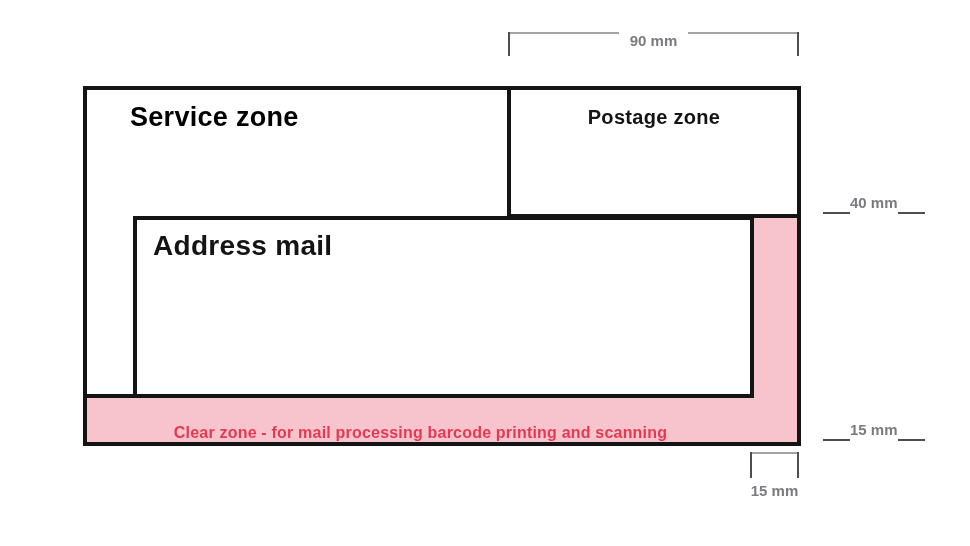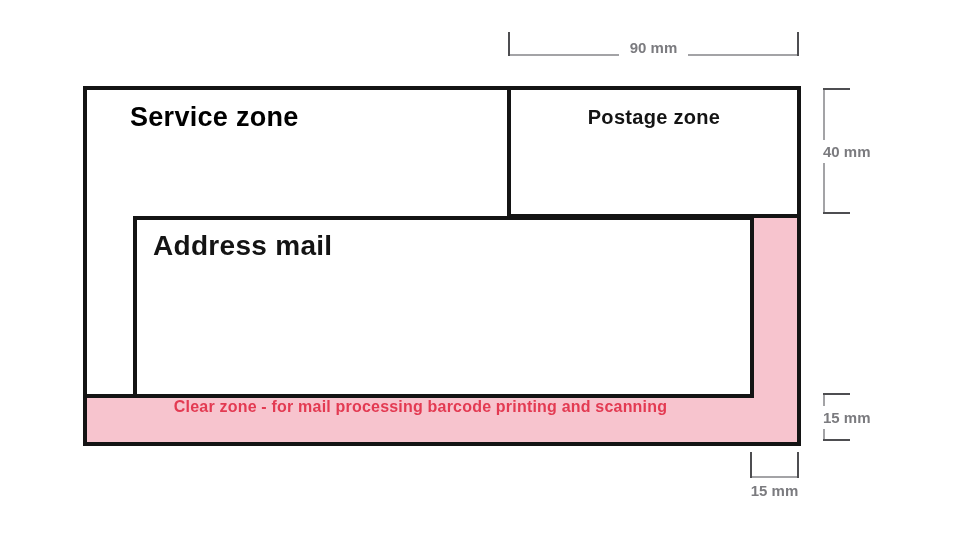--- a/index.html
+++ b/index.html
@@ -52,21 +52,21 @@
     height: 4px;
     background: #141414;
   }
   .clear-label-wrap {
     position: absolute;
     left: 0;
     top: 308px;
     width: 667px;
     height: 44px;
     display: flex;
-    align-items: flex-start;
+    align-items: flex-end;
     justify-content: center;
   }
   .clear-label {
     color: #e33a52;
     font-size: 16px;
     font-weight: bold;
     letter-spacing: 0.2px;
     white-space: nowrap;
   }
 
@@ -132,27 +132,27 @@
   
   .dim-label {
     color: #7b7b7f;
     font-size: 15px;
     font-weight: bold;
     white-space: nowrap;
   }
   .dim-h {  
     position: absolute;
     display: flex;
+    align-items: flex-start;
+  }
+  .dim-v {  
+    position: absolute;
+    display: flex;
+    flex-direction: row;
     align-items: flex-end;
-  }
-  .dim-v {  
-    position: absolute;
-    display: flex;
-    flex-direction: column;
-    align-items: flex-start;
   }
   .tick-v { width: 2px; background: #4e4e51; flex: 0 0 auto; }
   .tick-h { height: 2px; background: #4e4e51; flex: 0 0 auto; }
   .line-h { height: 2px; background: #a3a3a6; flex: 1 1 auto; }
   .line-v { width: 2px; background: #a3a3a6; flex: 1 1 auto; }
   .dim-h .dim-label { padding: 0 11px; }
   .dim-v .dim-label { padding: 3px 0; }
 
   .dim-top    { left: 508px; top: 32px;  width: 291px; height: 24px; }
   .dim-right40{ left: 823px; top: 88px;  width: 27px;  height: 126px; }

